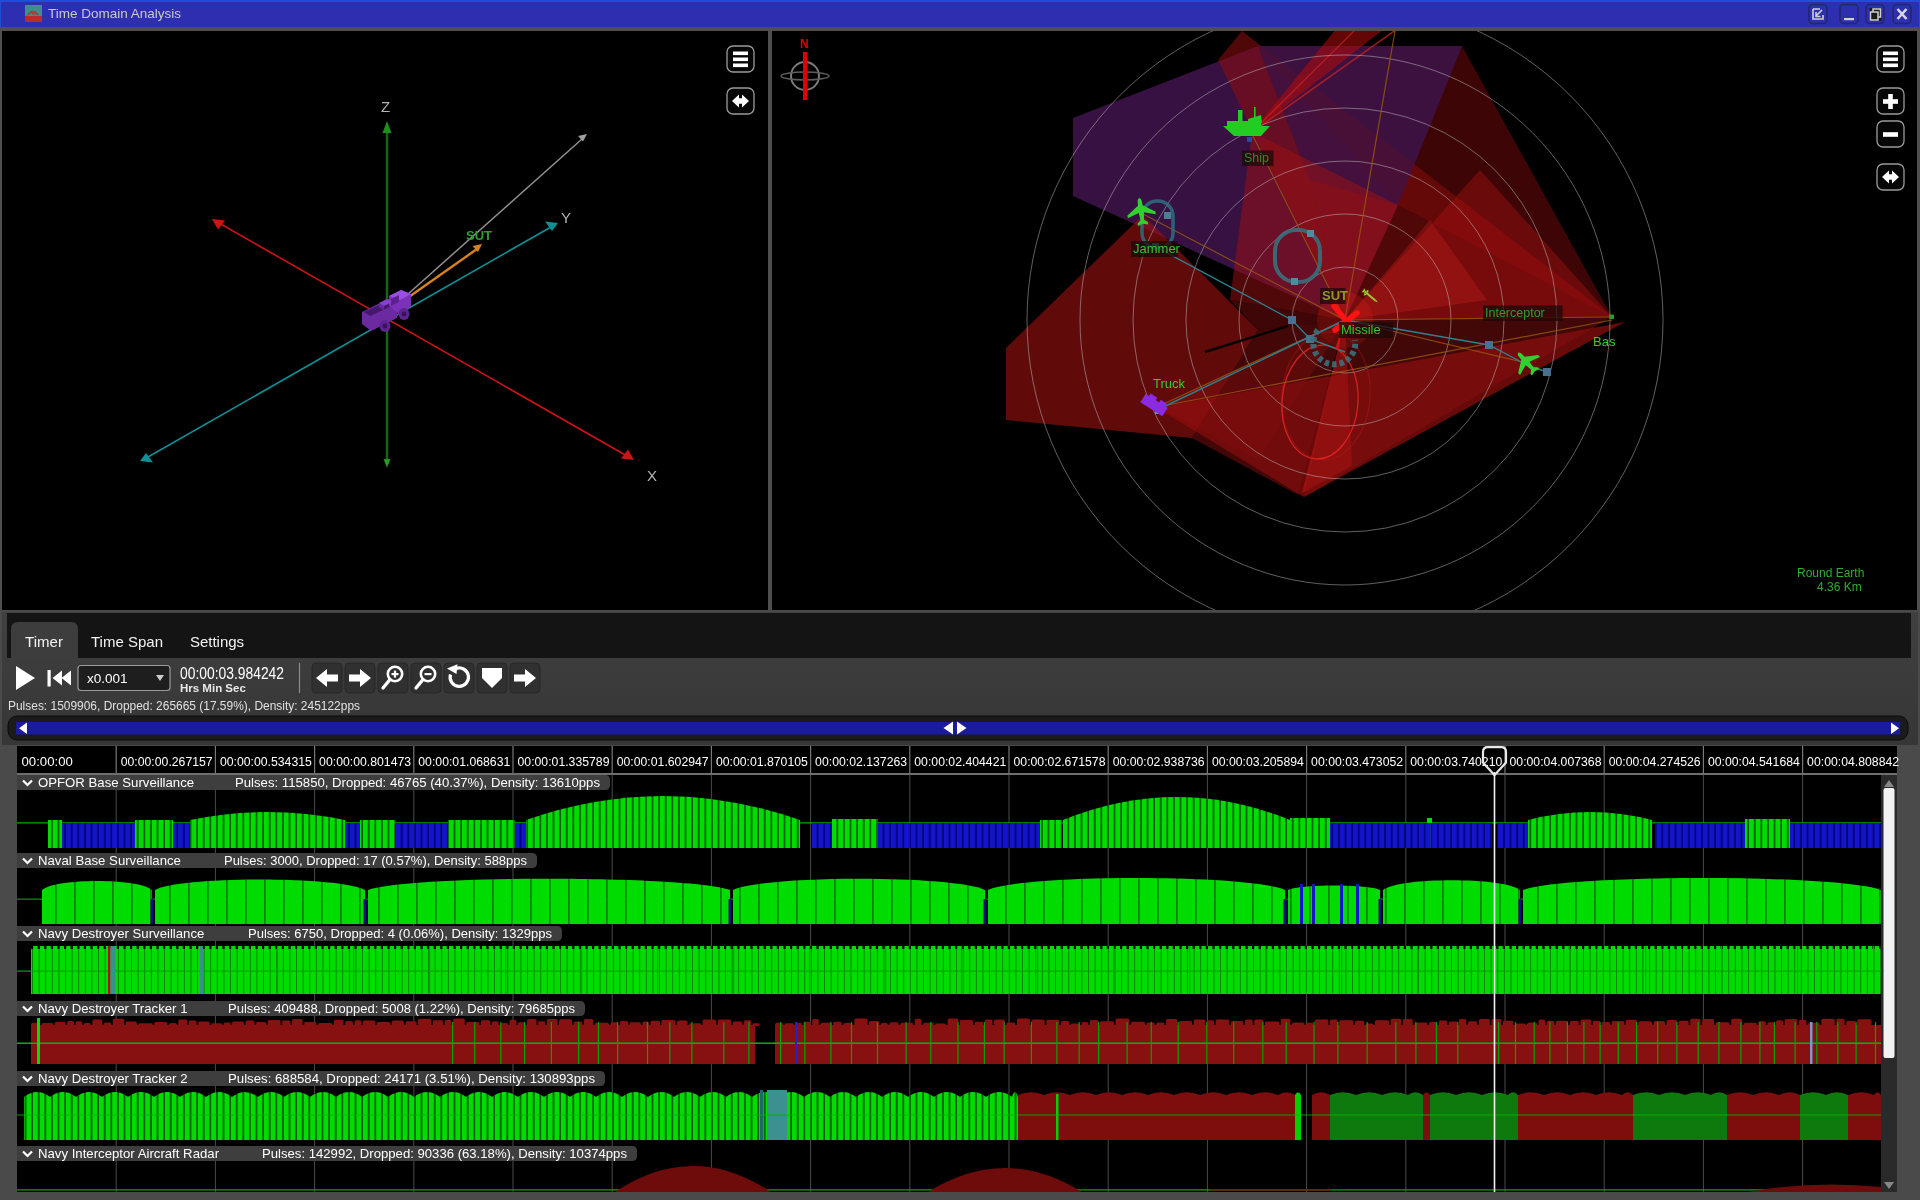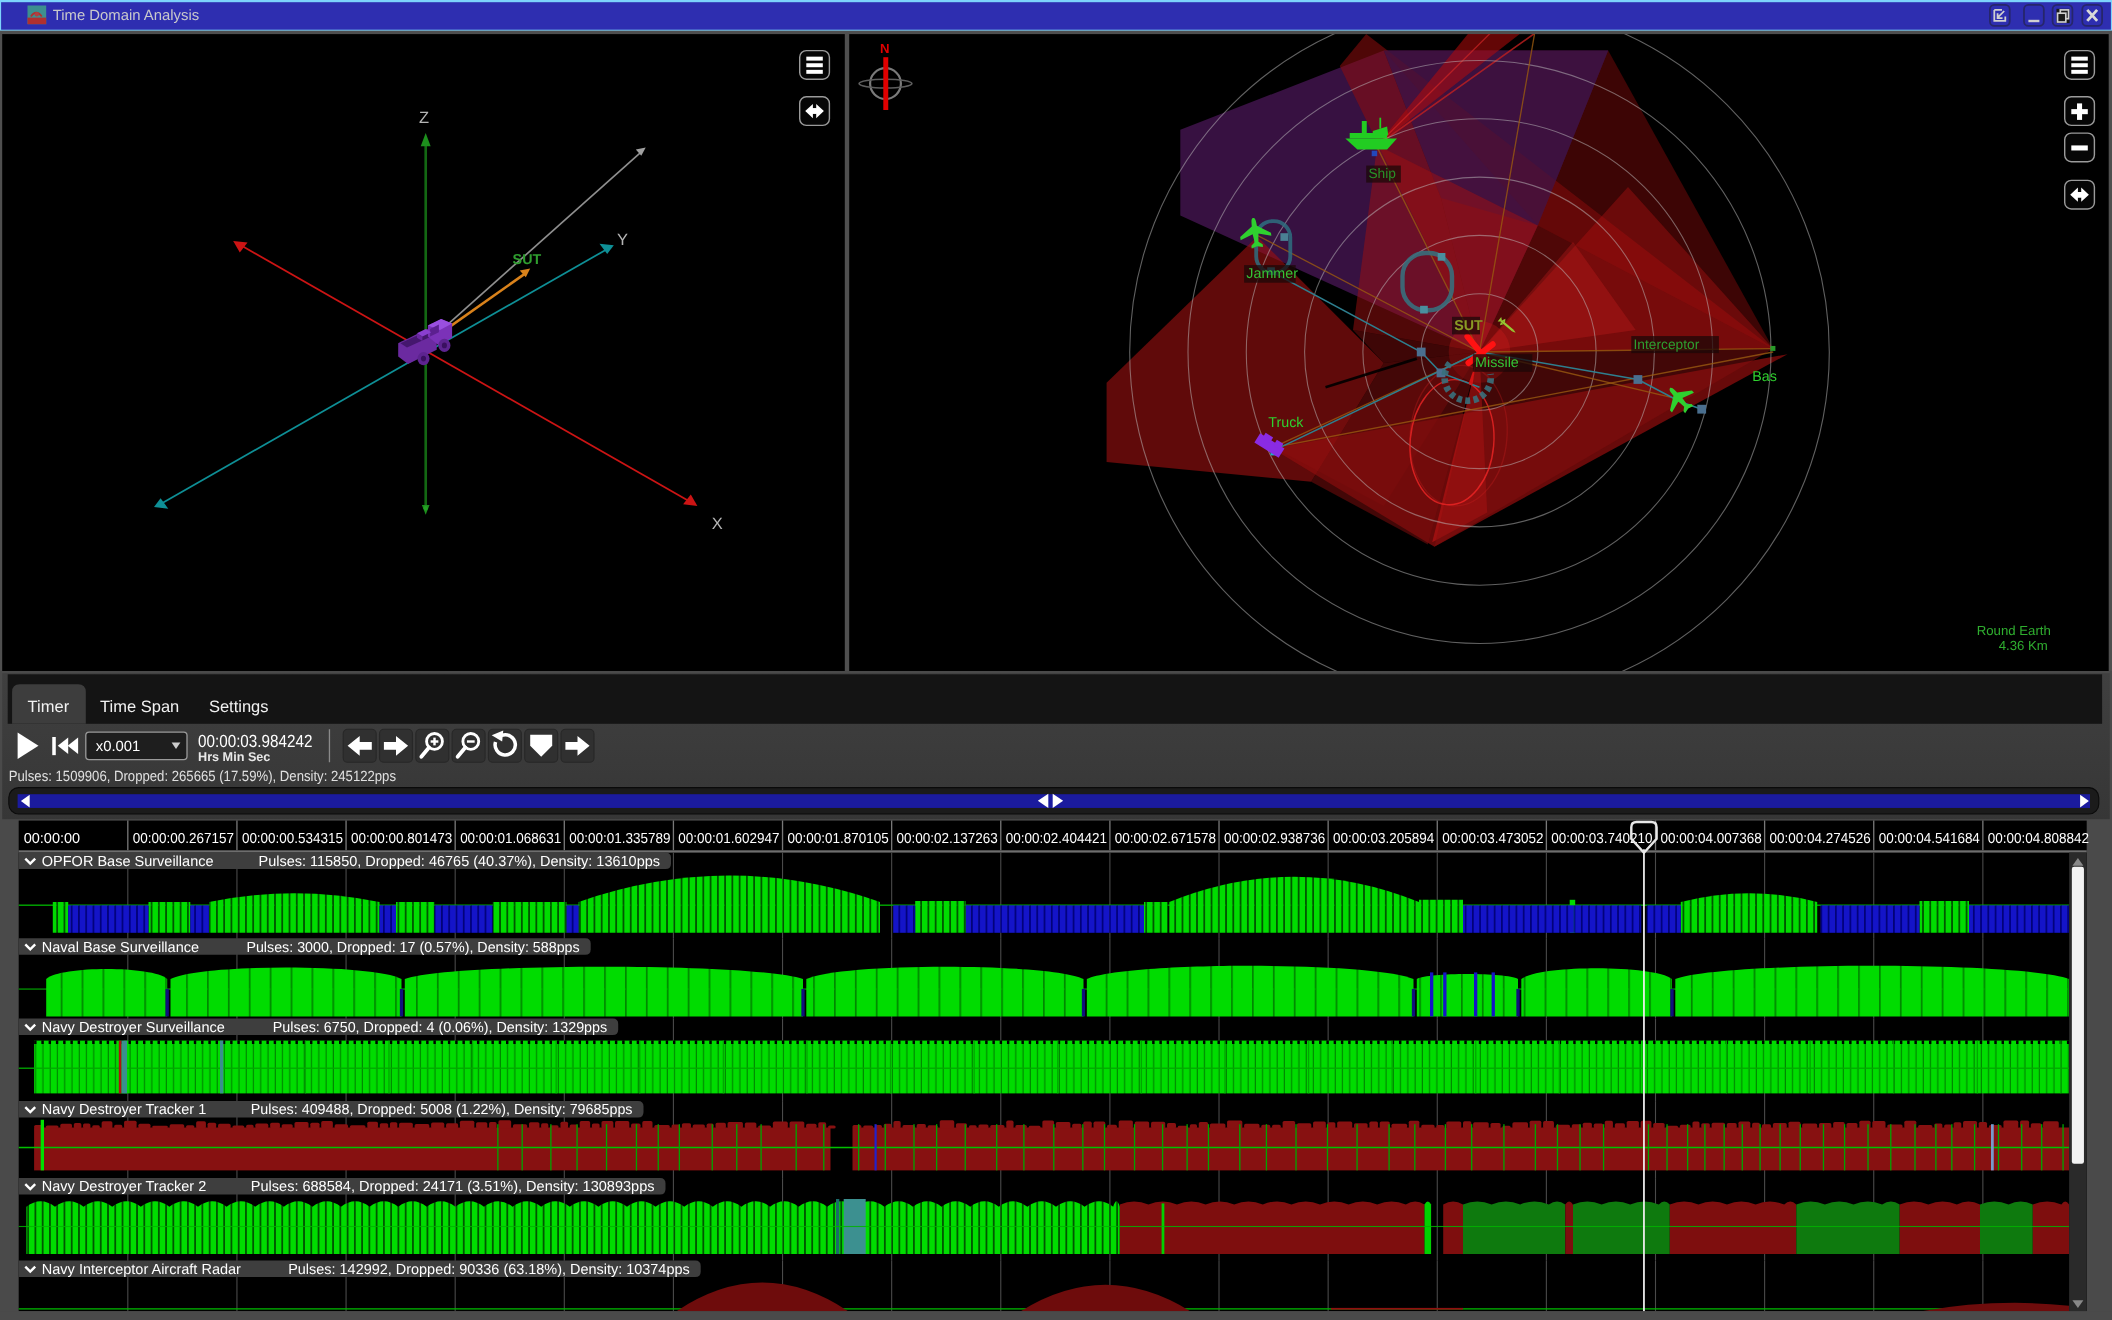--- a/index.html
+++ b/index.html
@@ -1,13 +1,13 @@
 <!DOCTYPE html>
 <html><head><meta charset="utf-8"><title>Time Domain Analysis</title><style>html,body{margin:0;padding:0;background:#4a4a4a;width:1920px;height:1200px;overflow:hidden}*{box-sizing:border-box}body{position:relative;font-family:"Liberation Sans",sans-serif}</style></head><body>
-<div style="position:absolute;left:0;top:0;width:1920px;height:28px;background:#7dd3fc">
+<div style="position:absolute;left:0;top:0;width:1920px;height:28px;background:#1d4ed8">
     <div style="position:absolute;left:1px;top:2px;width:1918px;height:25px;background:#2e2eb0"></div>
     <svg style="position:absolute;left:0px;top:0px" width="1920" height="28" viewBox="0 0 1920 28" xmlns="http://www.w3.org/2000/svg">
       <rect x="25" y="5" width="17" height="17" fill="#3d8f8f"></rect>
       <rect x="25" y="16" width="17" height="6" fill="#b03030"></rect>
       <path d="M28 15 Q33 8 38 15" stroke="#b03030" stroke-width="1.5" fill="none"></path>
       <circle cx="33.5" cy="13" r="2" fill="#b04040"></circle>
       <text x="48" y="18" font-family="Liberation Sans, sans-serif" font-size="13.5" fill="#c8c8cc">Time Domain Analysis</text>
       <rect x="1809" y="4.5" width="18" height="19" rx="4" fill="none" stroke="#26266a" stroke-width="1.6"></rect>
       <rect x="1840" y="4.5" width="18" height="19" rx="4" fill="none" stroke="#26266a" stroke-width="1.6"></rect>
       <rect x="1866" y="4.5" width="18" height="19" rx="4" fill="none" stroke="#26266a" stroke-width="1.6"></rect>

